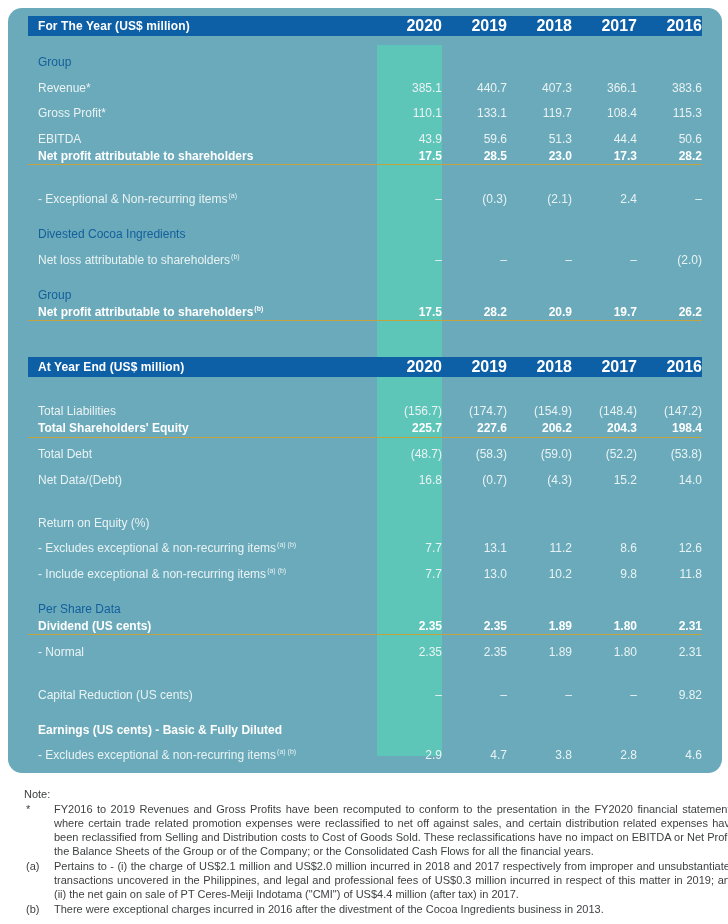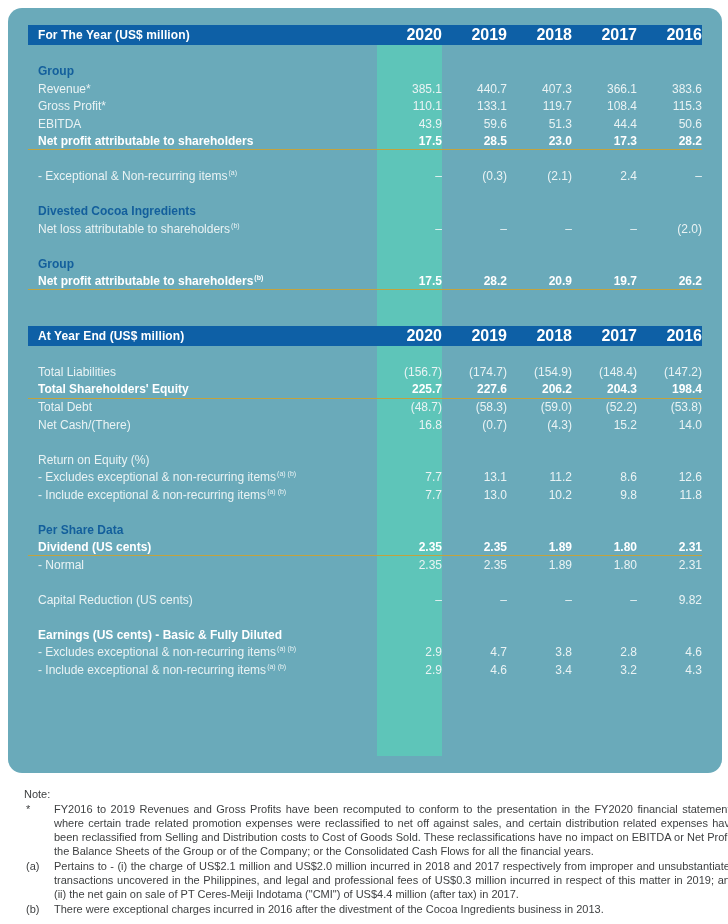--- a/index.html
+++ b/index.html
@@ -27,45 +27,45 @@
     background:var(--panel,#6aaaba);
     border-radius:14px;
     overflow:hidden;
   }
   .hl{
     position:absolute;
     left:369px;width:65px;
     top:37px;bottom:17px;
     background:var(--highlight-column,#5ec5b9);
   }
-  .content{position:relative;padding-top:17px;}
+  .content{position:relative;padding-top:8px;}
   .bar{
     height:20px;margin:0 20px;
     background:var(--header-bar,#0e60a6);
     display:grid;
     grid-template-columns:1fr 65px 65px 65px 65px 65px;
     align-items:center;
     color:#fff;font-weight:700;font-size:12px;
   }
   .bar-title{padding-left:10px;letter-spacing:.1px;}
   .year-cell{text-align:right;font-size:16px;}
   .tbody{margin:0 20px;font-size:12px;}
   .row{
     display:grid;
     grid-template-columns:1fr 65px 65px 65px 65px 65px;
     height:17.5px;
     align-items:center;
   }
   .row.blank{height:17.5px;}
   .lab{padding-left:10px;white-space:nowrap;}
   .val{text-align:right;}
-  .row.data{color:var(--row-text,#eaf3f4);}
+  .row.data{color:var(--row-text,#eaf3f4);margin-top:8px;}
   .row.bold{color:var(--bold-text,#fff);font-weight:700;border-bottom:1.5px solid var(--accent-line,#c2a33e);}
   .row.boldlabel{color:var(--bold-text,#fff);font-weight:700;}
-  .row.section{color:var(--section-text,#135f9c);font-weight:700;}
+  .row.section{color:var(--section-text,#135f9c);font-weight:400;}
   sup{font-size:7px;line-height:0;margin-left:1px;}
   .tgap{height:36px;}
   .notes{
     position:absolute;left:24px;top:787px;width:712px;
     font-size:11px;line-height:14px;
     color:var(--note-text,#3d3f40);
   }
   .note-head{margin-bottom:1px;}
   .note-item{display:grid;grid-template-columns:30px 1fr;margin-bottom:1px;}
   .note-marker{padding-left:2px;}
@@ -182,21 +182,21 @@
           </div>
           <div class="row data">
             <div class="lab">Total Debt</div>
             <div class="val">(48.7)</div>
             <div class="val">(58.3)</div>
             <div class="val">(59.0)</div>
             <div class="val">(52.2)</div>
             <div class="val">(53.8)</div>
           </div>
           <div class="row data">
-            <div class="lab">Net Cash/(There)</div>
+            <div class="lab">Net Data/(Debt)</div>
             <div class="val">16.8</div>
             <div class="val">(0.7)</div>
             <div class="val">(4.3)</div>
             <div class="val">15.2</div>
             <div class="val">14.0</div>
           </div>
           <div class="row blank"></div>
           <div class="row data">
             <div class="lab">Return on Equity (%)</div>
           </div>

